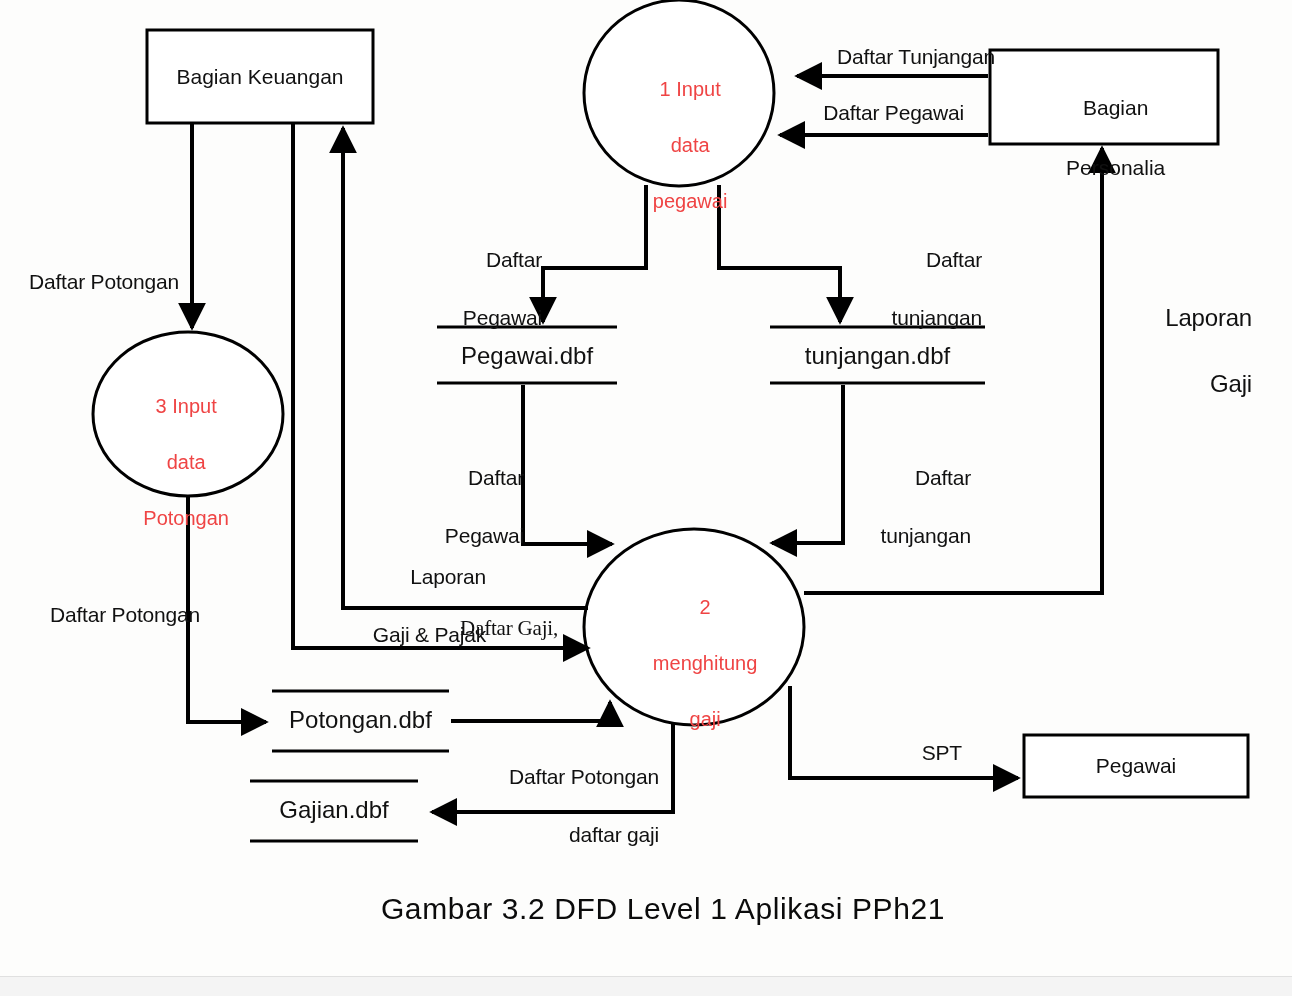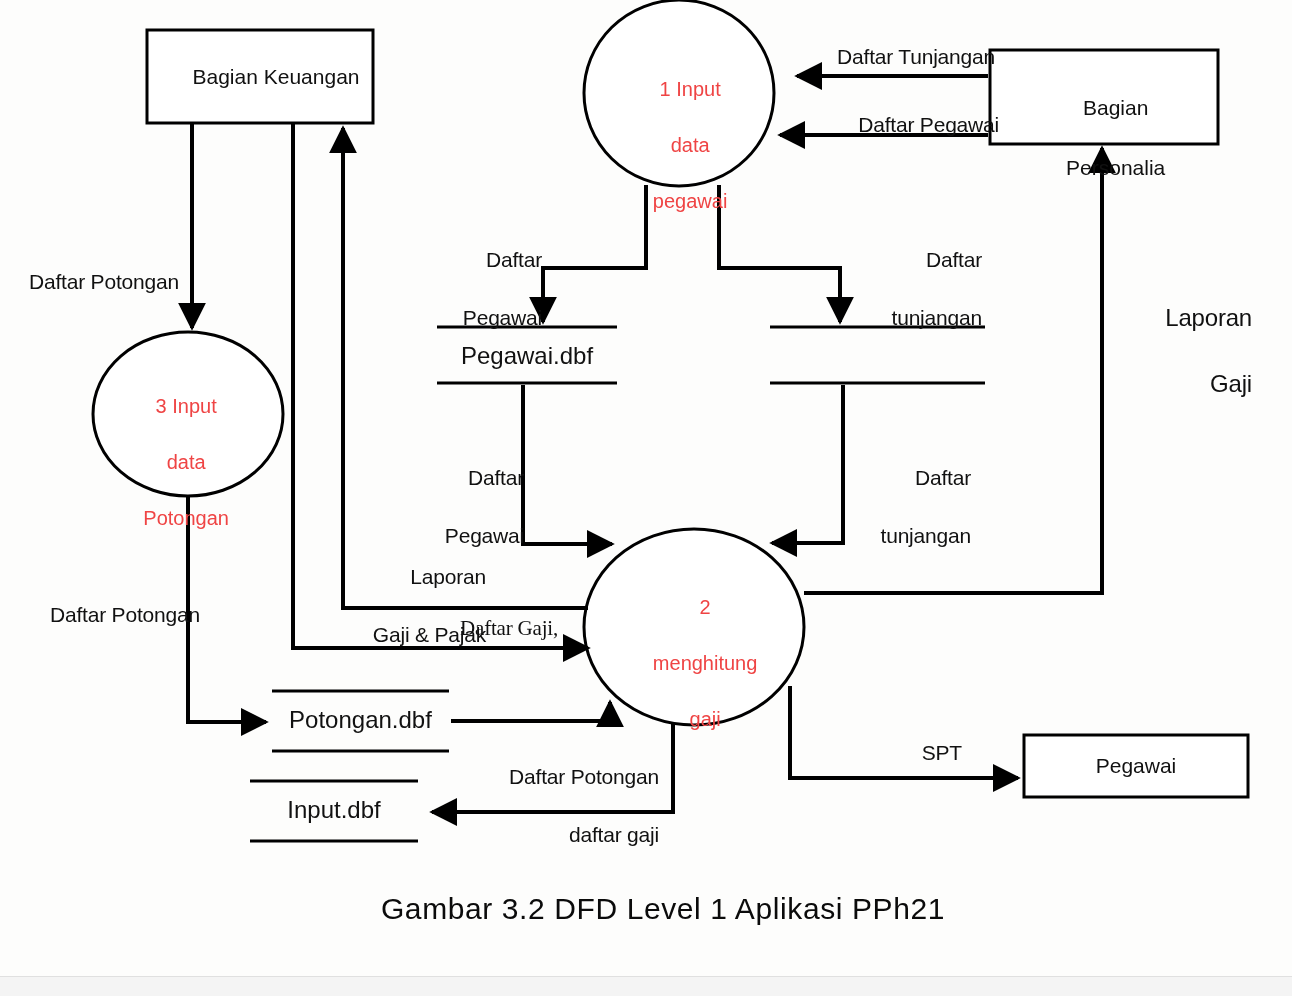--- a/index.html
+++ b/index.html
@@ -139,21 +139,21 @@
 
     <polyline points="451,721 610,721 610,702" fill="none" stroke="#000000" stroke-width="4" marker-end="url(#arw)"></polyline>
 
     <polyline points="673,723 673,812 432,812" fill="none" stroke="#000000" stroke-width="4" marker-end="url(#arw)"></polyline>
 
     <polyline points="804,593 1102,593 1102,148" fill="none" stroke="#000000" stroke-width="4" marker-end="url(#arw)"></polyline>
 
     <polyline points="790,686 790,778 1018,778" fill="none" stroke="#000000" stroke-width="4" marker-end="url(#arw)"></polyline>
   </svg>
 
-  <div class="entity-text" style="left:147px; top:62px; width:226px;padding-left:16px;">Bagian Keuangan</div>
+  <div class="entity-text" style="left:147px; top:62px; width:226px;">Bagian Keuangan</div>
 
   <div class="entity-text" style="left:990px; top:63px; width:228px;">
     <span>Bagian</span><br>
     <span>Personalia</span>
   </div>
 
   <div class="entity-text" style="left:1024px; top:751px; width:224px;">Pegawai</div>
 
   <div class="process-text" style="left:584px; top:47px; width:190px;">
     <span>1 Input</span><br>
@@ -168,28 +168,29 @@
   </div>
 
   <div class="process-text" style="left:80px; top:364px; width:190px;">
     <span>3 Input</span><br>
     <span>data</span><br>
     <span>Potongan</span>
   </div>
 
   <div class="store-text" style="left:437px; top:343px; width:180px;">Pegawai.dbf</div>
 
+  <div class="store-text" style="left:770px; top:343px; width:215px;">tunjangan.dbf</div>
 
   <div class="store-text" style="left:272px; top:707px; width:177px;">Potongan.dbf</div>
 
-  <div class="store-text" style="left:250px; top:797px; width:168px;">Input.dbf</div>
+  <div class="store-text" style="left:250px; top:797px; width:168px;">Gajian.dbf</div>
 
   <div class="lbl" style="left:805px; top:42px; width:190px;">Daftar Tunjangan</div>
 
-  <div class="lbl" style="left:824px; top:98px; width:175px;margin-top:12px;">Daftar Pegawai</div>
+  <div class="lbl" style="left:789px; top:98px; width:175px;">Daftar Pegawai</div>
 
   <div class="lbl left" style="left:29px; top:267px; width:210px;">Daftar Potongan</div>
 
   <div class="lbl" style="left:430px; top:216px; width:112px;">
     <span>Daftar</span><br>
     <span>Pegawai</span>
   </div>
 
   <div class="lbl" style="left:856px; top:216px; width:126px;">
     <span>Daftar</span><br>

